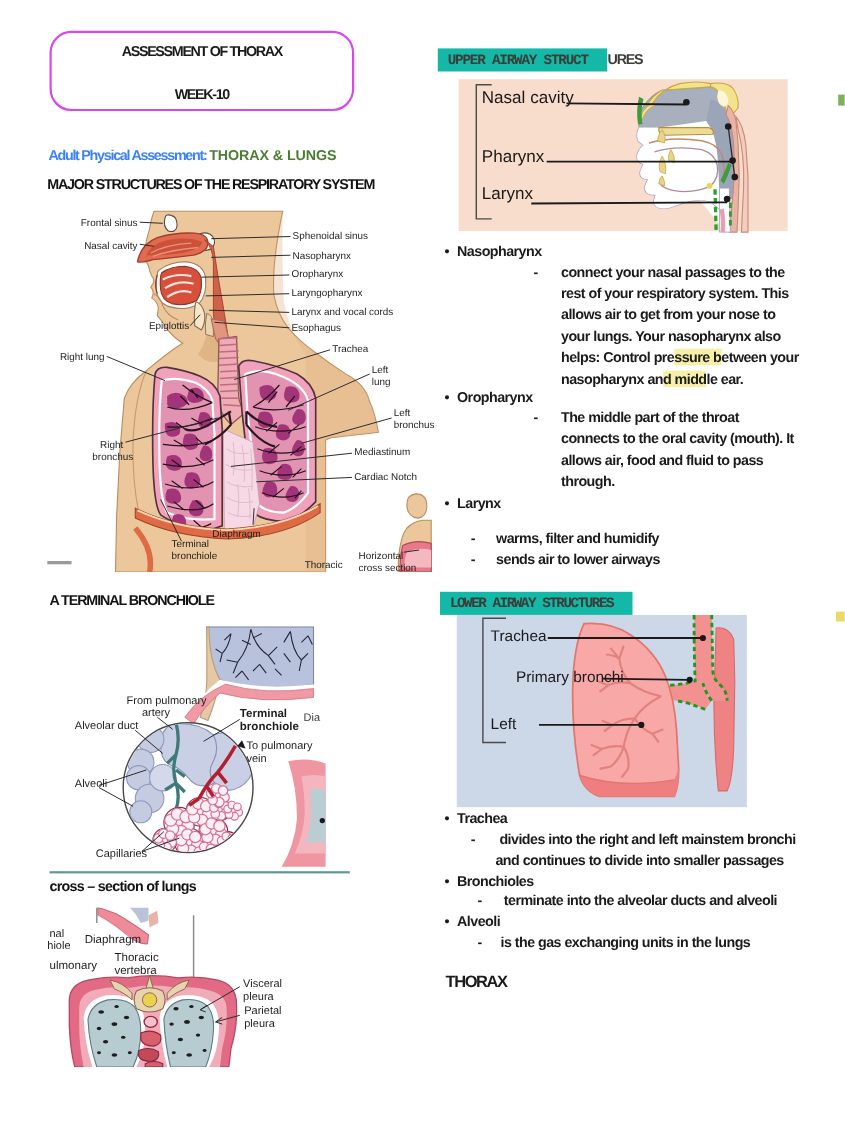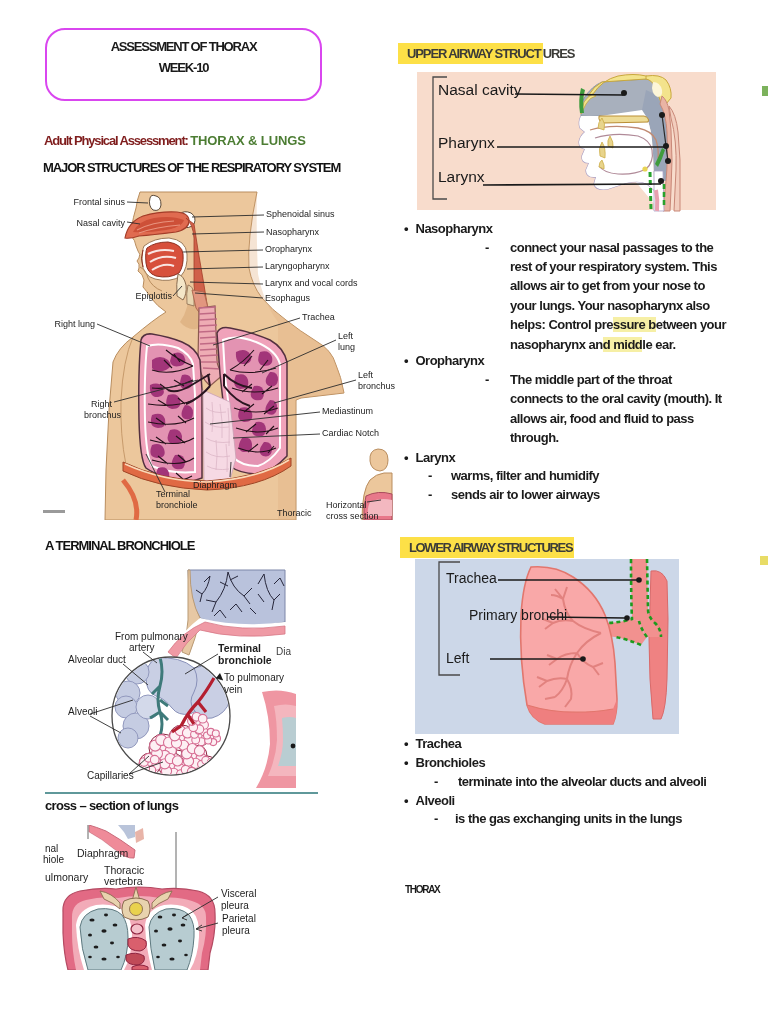--- a/index.html
+++ b/index.html
@@ -3,44 +3,44 @@
 <meta charset="utf-8">
 <style>
 html,body{margin:0;padding:0;}
 body{width:768px;height:1024px;position:relative;background:#ffffff;
   font-family:"Liberation Sans", sans-serif;overflow:hidden;}
 .abs{position:absolute;}
 .greenbox{position:absolute;left:45px;top:28px;width:273px;height:69px;
   border:2px solid #d946ef;border-radius:20px;text-align:center;
   font-weight:bold;font-size:13px;letter-spacing:-1.2px;color:#1a1a1a;}
 .greenbox .l1{margin-top:9px;}
-.greenbox .l2{margin-top:6px;}
+.greenbox .l2{margin-top:24px;}
 .h-adult{position:absolute;left:44px;top:133px;font-size:13px;font-weight:bold;}
-.h-adult .g1{color:#7f1d1d;letter-spacing:-1.15px;}
+.h-adult .g1{color:#3b82f6;letter-spacing:-1.15px;}
 .h-adult .g2{color:#4c7d33;letter-spacing:-0.1px;}
 .h-major{position:absolute;left:43px;top:160px;font-size:13px;letter-spacing:-1.1px;font-weight:bold;color:#131313;}
 .hl-head{position:absolute;font-size:13px;font-weight:bold;color:#3c3c38;}
-.hl-head .hl{background:#fde047;padding:3px 2px 3px 9px;}
+.hl-head .hl{background:#14b8a6;padding:3px 18px 3px 9px;font-family:Liberation Mono, monospace;}
 .bullets{position:absolute;left:404px;top:221.6px;width:323.5px;font-size:13px;letter-spacing:-0.5px;
   font-weight:bold;color:#1b1b1b;line-height:19.4px;}
 .bullets .bi{line-height:13px;}
 .bullets2{position:absolute;left:404px;top:735.3px;width:326px;font-size:13px;letter-spacing:-0.5px;
   font-weight:bold;color:#1b1b1b;line-height:18.8px;}
 .bi{position:relative;padding-left:11.5px;}
 .bi:before{content:"\2022";position:absolute;left:0;top:0;}
 .dash{display:inline-block;text-indent:0;}
 .sub1{padding-left:106px;text-indent:-25px;margin-top:3px;}
 .sub1 .dash{width:25px;}
 .subL{padding-left:47px;text-indent:-23px;}
 .subL .dash{width:23px;}
-.bullets .bi + .subL{margin-top:2px;}
+.bullets .bi + .subL{margin-top:16px;}
 .h-term{position:absolute;left:45px;top:538px;font-size:13px;letter-spacing:-1.0px;font-weight:bold;color:#131313;}
 .h-cross{position:absolute;left:45px;top:798px;font-size:13px;letter-spacing:-0.65px;font-weight:bold;color:#131313;}
 .tealline{position:absolute;left:45px;top:791.5px;width:273px;height:2px;background:#5f989a;}
-.h-thorax{position:absolute;left:405px;top:884px;font-size:10px;letter-spacing:-1.3px;font-weight:bold;color:#1b1b1b;}
+.h-thorax{position:absolute;left:405px;top:884px;font-size:15px;letter-spacing:-1.3px;font-weight:bold;color:#1b1b1b;}
 </style>
 </head>
 <body>
 <div class="greenbox">
     <div class="l1">ASSESSMENT OF THORAX</div>
     <div class="l2">WEEK-10</div>
   </div>
 <div class="h-adult"><span class="g1">Adult Physical Assessment: </span><span class="g2">THORAX &amp; LUNGS</span></div>
 <div class="h-major">MAJOR STRUCTURES OF THE RESPIRATORY SYSTEM</div>
 
@@ -53,20 +53,21 @@
 <div class="sub1"><span class="dash">-</span>The middle part of the throat connects to the oral cavity (mouth). It allows air, food and fluid to pass through.</div>
 <div class="bi" style="margin-top:3px;">Larynx</div>
 <div class="subL"><span class="dash">-</span>warms, filter and humidify</div>
 <div class="subL"><span class="dash">-</span>sends air to lower airways</div>
 </div>
 
 <div class="hl-head" style="left:400px;top:540px;letter-spacing:-1.35px;"><span class="hl">LOWER AIRWAY STRUCTURES</span></div>
 
 <div class="bullets2">
 <div class="bi">Trachea</div>
+<div class="subL" style="padding-left:46.4px;text-indent:-22.4px;"><span class="dash" style="width:26px;">-</span>divides into the right and left mainstem bronchi and continues to divide into smaller passages</div>
 <div class="bi">Bronchioles</div>
 <div class="subL" style="padding-left:46.4px;text-indent:-16.4px;"><span class="dash" style="width:24px;">-</span>terminate into the alveolar ducts and alveoli</div>
 <div class="bi">Alveoli</div>
 <div class="subL" style="padding-left:46px;text-indent:-16px;"><span class="dash" style="width:21px;">-</span>is the gas exchanging units in the lungs</div>
 </div>
 
 <div class="h-term">A TERMINAL BRONCHIOLE</div>
 <div class="tealline"></div>
 <div class="h-cross">cross – section of lungs</div>
 <div class="h-thorax">THORAX</div>

